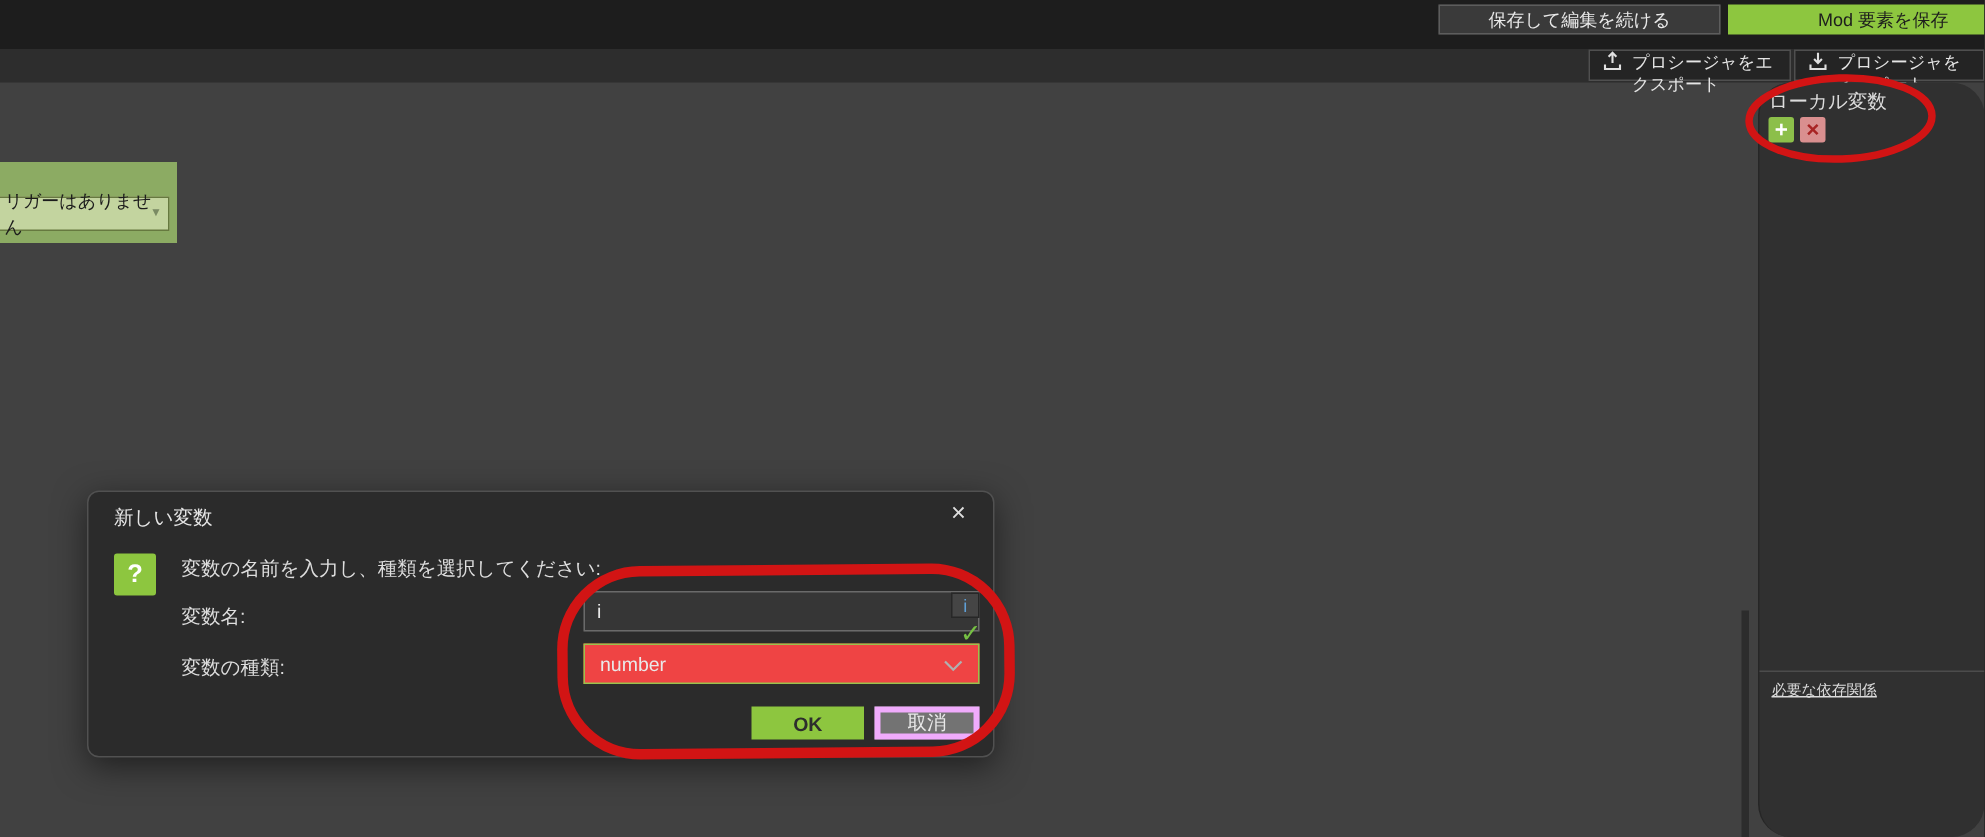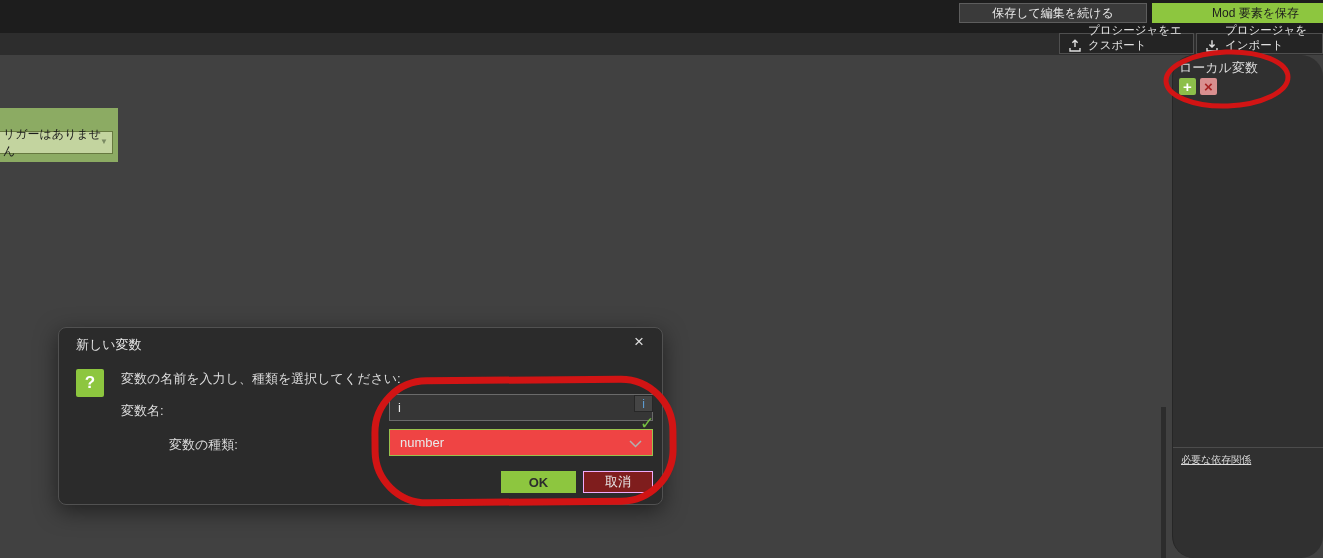--- a/index.html
+++ b/index.html
@@ -11,21 +11,21 @@
   }
   
   .header-bar { position:absolute; left:0; top:0; width:1323px; height:33px; background:#1d1d1d; }
   .toolbar-bar { position:absolute; left:0; top:33px; width:1323px; height:22px; background:#2d2d2d; }
   .btn { display:flex; align-items:center; justify-content:center; cursor:default; white-space:nowrap; }
   .save-continue { position:absolute; left:959px; top:3px; width:188px; height:20px;
     background:#3a3a3a; border:1px solid #5d5d5d; color:#e9e9e9; font-size:12px; }
   .save-mod { position:absolute; left:1152px; top:3px; width:171px; height:20px;
     background:#8dc63f; color:#1d1d1d; font-size:12px;padding-left:36px; }
   .io-btn { position:absolute; top:0px; height:21px; background:#242424; border:1px solid #4f4f4f;
-    color:#e5e5e5; font-size:11.5px; display:flex; align-items:flex-end; gap:6px; padding:0 8px; }
+    color:#e5e5e5; font-size:11.5px; display:flex; align-items:flex-start; gap:6px; padding:0 8px; }
   .io-btn svg { flex:0 0 auto; }
   .export-btn { left:1059px; width:135px; }
   .import-btn { left:1196px; width:127px; }
   
   .trigger-box { position:absolute; left:0; top:108px; width:118px; height:54px; background:#8cab63; }
   .trigger-select { position:absolute; left:-8px; top:23px; width:121px; height:23px;
     background:#c3d49f; border:1px solid #66793f; display:flex; align-items:center;
     color:#1c1c1c; font-size:12px; padding-left:10px; }
   .trigger-caret { position:absolute; right:4px; top:6px; font-size:8px; color:#7a8a63; line-height:1; }
   .canvas-scrollbar { position:absolute; left:1161px; top:407px; width:5px; height:151px; background:#2c2c2c; }
@@ -44,37 +44,37 @@
     background:#2b2b2b; border:1px solid #515151; border-radius:8px;
     box-shadow:0 6px 22px rgba(0,0,0,0.5); }
   .dialog-title { position:absolute; left:17px; top:8px; font-size:13px; color:#e6e6e6; }
   .dialog-close { position:absolute; right:12px; top:3px; font-size:17px; color:#dedede;
     width:22px; height:22px; display:flex; align-items:center; justify-content:center; cursor:default; }
   .q-icon { position:absolute; left:17px; top:41px; width:28px; height:28px; background:#8dc63f;
     border-radius:2px; display:flex; align-items:center; justify-content:center;
     color:#ffffff; font-size:17px; font-weight:bold; }
   .dlg-message { position:absolute; left:62px; top:42px; font-size:13px; color:#dedede; }
   .dlg-label-name { position:absolute; left:62px; top:74px; font-size:13px; color:#dedede; }
-  .dlg-label-type { position:absolute; left:62px; top:108px; font-size:13px; color:#dedede;margin-left:48px; }
+  .dlg-label-type { position:absolute; left:62px; top:108px; font-size:13px; color:#dedede; }
   .name-input { position:absolute; left:330px; top:66px; width:264px; height:27px;
     background:#363636; border:1px solid #6a6a6a; color:#e9e9e9; font-size:13px;
     padding-left:8px; font-family:"Liberation Sans","DejaVu Sans",sans-serif; outline:none; }
   .suggestion-box { position:absolute; left:575px; top:67px; width:19px; height:17px;
     background:#454545; border:1px solid #272727; color:#5f9fd6; font-size:12px;
     display:flex; align-items:center; justify-content:center; }
   .valid-check { position:absolute; left:581px; top:85px; font-size:17px; font-weight:bold;
     color:#76c043; }
   .type-select { position:absolute; left:330px; top:101px; width:264px; height:27px;
     background:#ef4444; border:1px solid #99c24d; display:flex; align-items:center;
     color:#e9e9e9; font-size:13px; padding-left:10px; cursor:default; }
   .select-chevron { position:absolute; right:10px; top:10px; }
   .ok-btn { position:absolute; left:442px; top:143px; width:75px; height:22px;
     background:#8dc63f; color:#2d2d2d; font-size:13px; font-weight:bold; }
   .cancel-btn { position:absolute; left:524px; top:143px; width:70px; height:22px;
-    background:#7f1d1d; border:1px solid #f0abfc; color:#e9e9e9; font-size:13px; }
+    background:#737373; border:4px solid #f0abfc; color:#e9e9e9; font-size:13px; }
   
   .annotations { position:absolute; left:0; top:0; width:1323px; height:558px;
     pointer-events:none; z-index:50; }
 </style>
 </head>
 <body>
 
 <div id="screen">
 
   <div class="header-bar">

